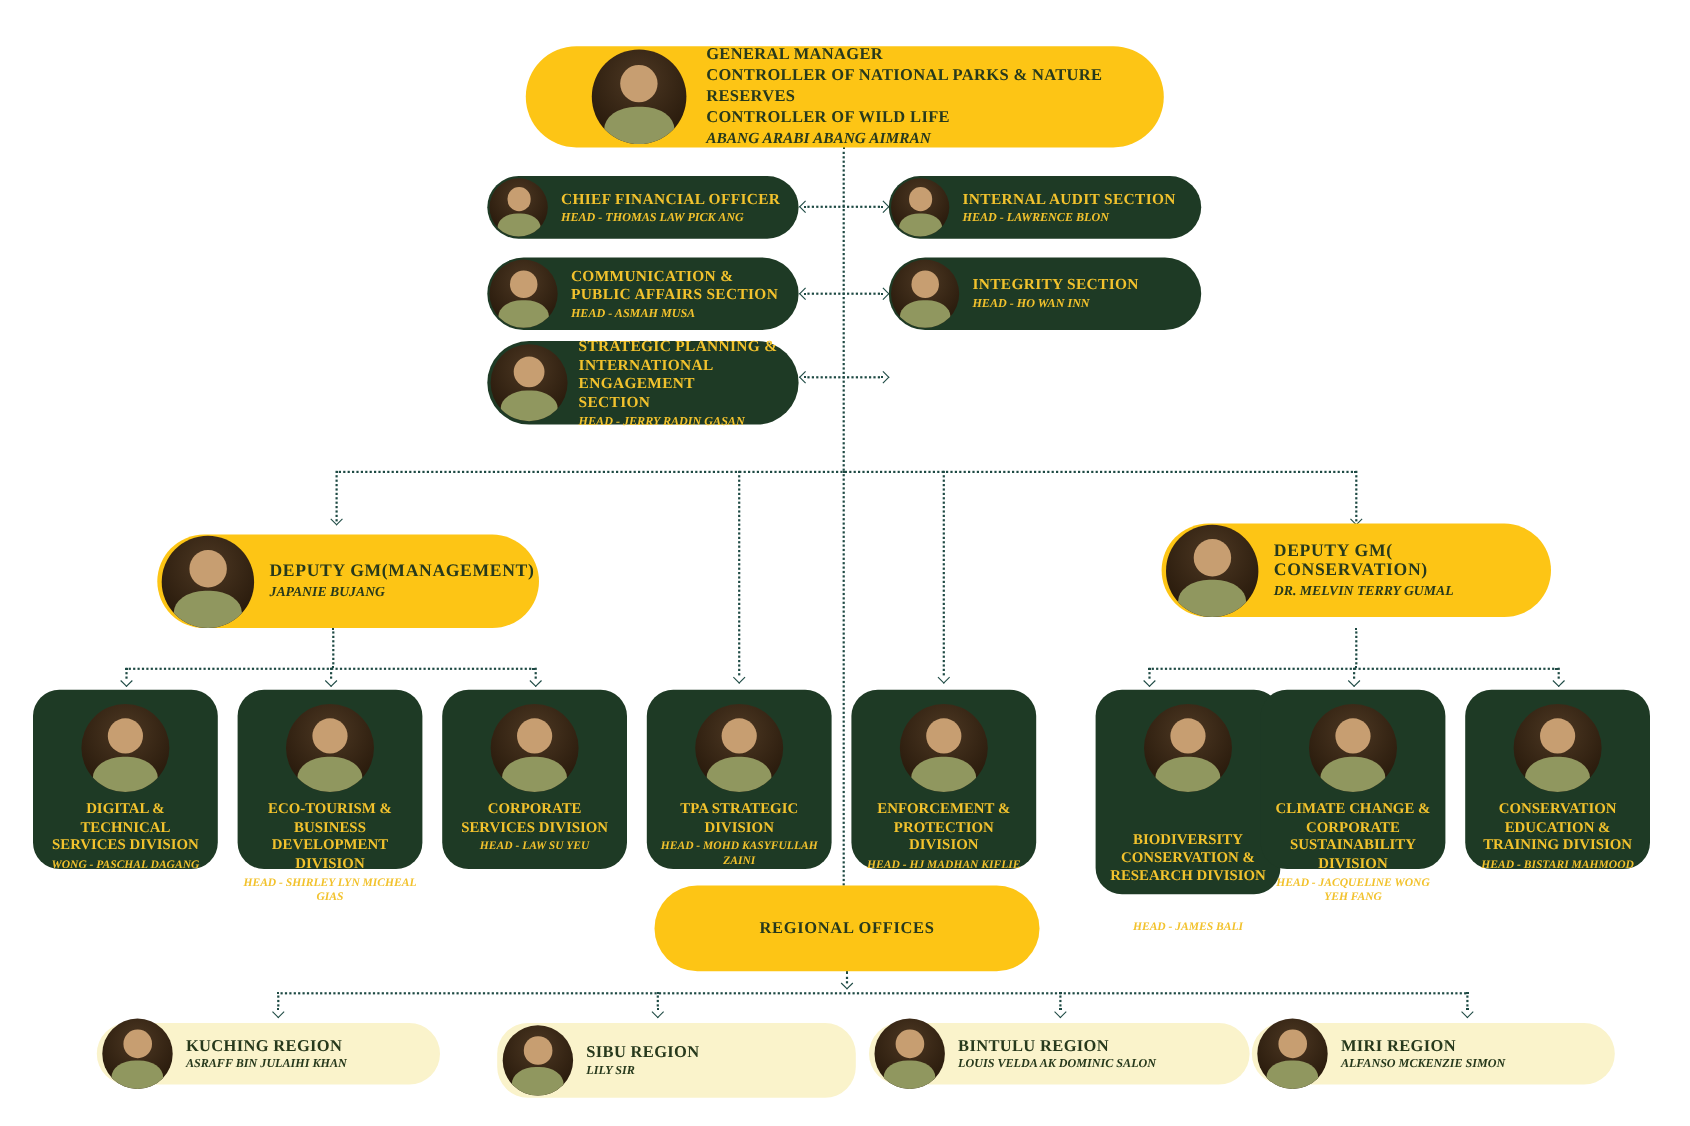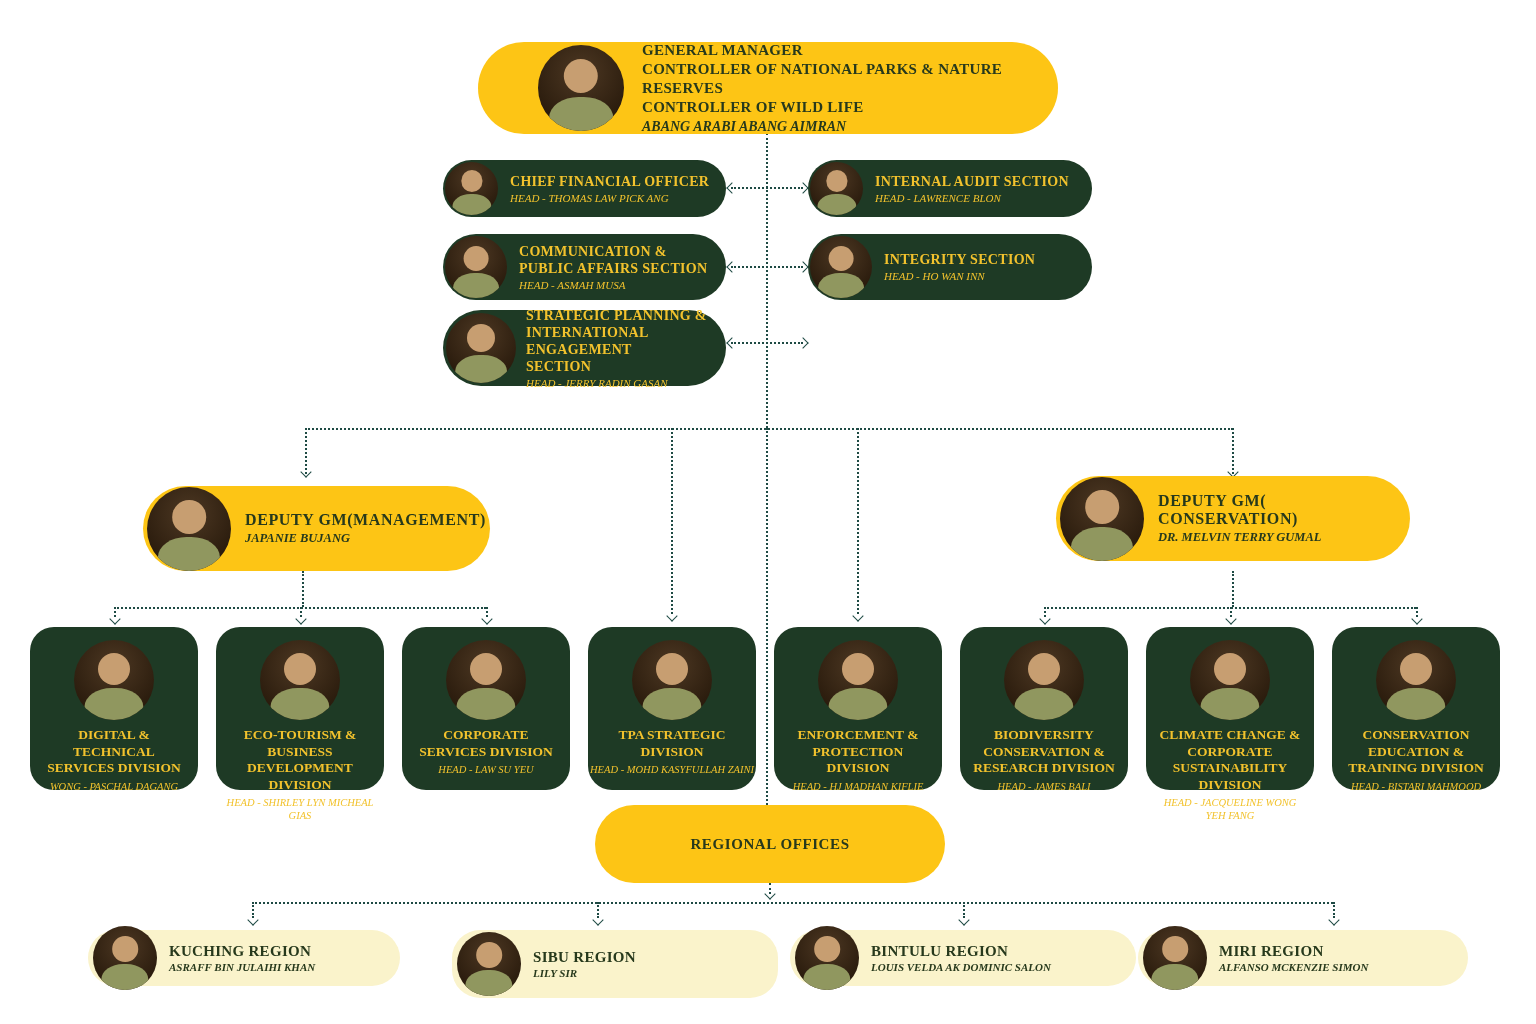--- a/index.html
+++ b/index.html
@@ -24,21 +24,21 @@
   
   .avatar{position:relative;border-radius:50%;overflow:hidden;flex-shrink:0;
     background:radial-gradient(circle at 50% 32%, #4d3823 0%, #2c1d0e 70%, #1d1206 100%);}
   .avatar::before{content:"";position:absolute;left:50%;top:16%;width:40%;height:40%;
     transform:translateX(-50%);border-radius:50%;background:#c79e71;}
   .avatar::after{content:"";position:absolute;left:50%;top:60%;width:74%;height:52%;
     transform:translateX(-50%);border-radius:46% 46% 0 0;background:#90975f;}
   
   .pre{white-space:pre-line;}
   .t-title{color:var(--gold);font-weight:bold;}
-  .t-head{color:var(--gold);font-weight:normal;font-style:italic;}
+  .t-head{color:var(--gold);font-weight:bold;font-style:italic;}
   .t-dark{color:var(--darktext);font-weight:bold;}
   .t-dark-i{color:var(--darktext);font-weight:bold;font-style:italic;}
   .gm-lines{font-size:15px;line-height:19px;letter-spacing:.3px;}
   .gm-name{font-size:14px;line-height:19px;}
   .sec-title{font-size:14px;line-height:17px;letter-spacing:.3px;}
   .sec-head{font-size:11px;line-height:14px;margin-top:1px;}
   .dep-title{font-size:16px;letter-spacing:.6px;}
   .dep-name{font-size:12.5px;margin-top:2px;}
   .div-title{font-size:13.5px;line-height:16.5px;text-align:center;margin-top:7px;}
   .div-head{font-size:10.5px;line-height:13px;text-align:center;margin-top:3px;}
@@ -202,21 +202,21 @@
 DIVISION</div>
     <div class="t-head div-head pre">HEAD - MOHD KASYFULLAH ZAINI</div>
   </div>
   <div class="card" style="left:774px;top:627px;width:168px;height:163px;">
     <div class="avatar" style="width:80px;height:80px;"></div>
     <div class="t-title div-title pre">ENFORCEMENT &amp;
 PROTECTION
 DIVISION</div>
     <div class="t-head div-head pre">HEAD - HJ MADHAN KIFLIE</div>
   </div>
-  <div class="card" style="left:960px;top:627px;width:168px;height:163px;">
+  <div class="card" style="left:996px;top:627px;width:168px;height:186px;gap:28px;">
     <div class="avatar" style="width:80px;height:80px;"></div>
     <div class="t-title div-title pre">BIODIVERSITY
 CONSERVATION &amp;
 RESEARCH DIVISION</div>
     <div class="t-head div-head pre">HEAD - JAMES BALI</div>
   </div>
   <div class="card" style="left:1146px;top:627px;width:168px;height:163px;">
     <div class="avatar" style="width:80px;height:80px;"></div>
     <div class="t-title div-title pre">CLIMATE CHANGE &amp;
 CORPORATE

